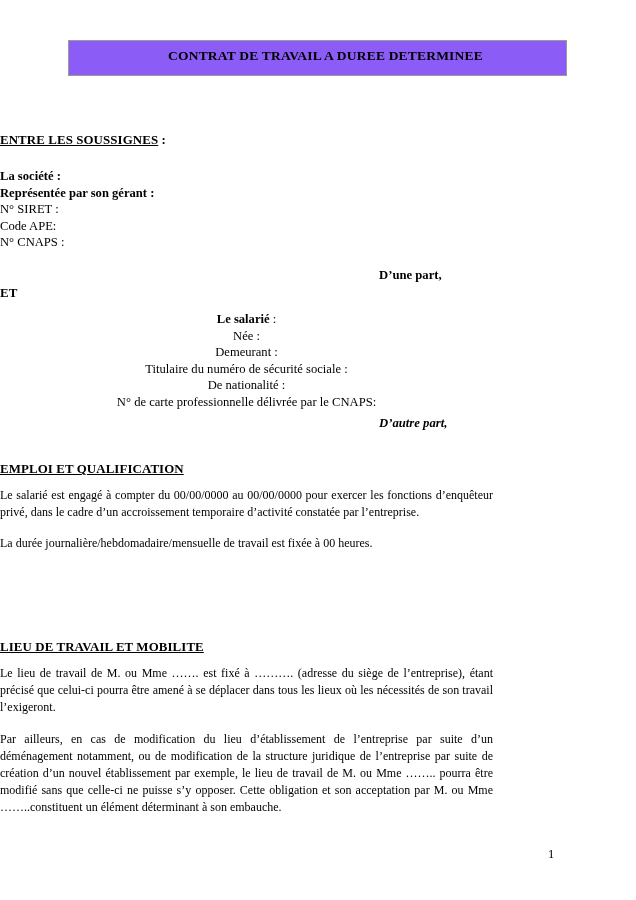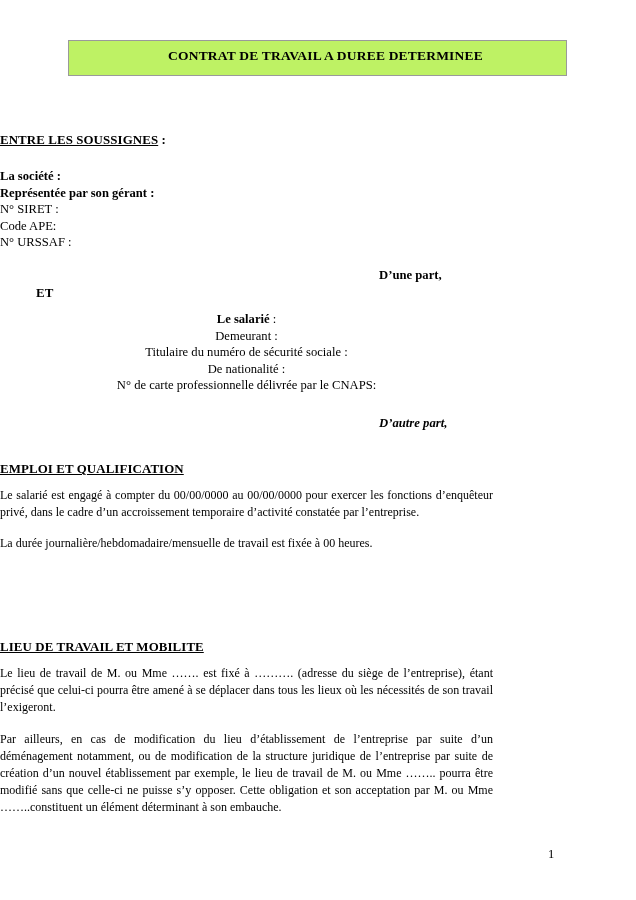--- a/index.html
+++ b/index.html
@@ -20,21 +20,21 @@
   }
   
   .title-box {
     position: absolute;
     left: 68px;
     top: 40px;
     width: 499px;
     height: 36px;
     border: 1px solid #9a9a9a;
     box-sizing: border-box;
-    background: #bef264;
+    background: #8b5cf6;
     padding-left: 16px;
   }
   .title-box .title-text {
     display: block;
     text-align: center;
     font-weight: bold;
     font-size: 13.5px;
     letter-spacing: 0.2px;
     line-height: 1;
     margin-top: 8px;
@@ -99,29 +99,30 @@
 
   <div class="blk heading" style="top:132px;font-family:Liberation Serif, serif;">
     <span class="u">ENTRE LES SOUSSIGNES</span><span> :</span>
   </div>
 
   <div class="blk" style="top:168px;">
     <span class="line b">La société :</span>
     <span class="line b">Représentée par son gérant :</span>
     <span class="line">N° SIRET :</span>
     <span class="line">Code APE:</span>
-    <span class="line">N° URSSAF :</span>
+    <span class="line">N° CNAPS :</span>
   </div>
 
   <div class="right-tab" style="top:268px;">D’une part,</div>
 
-  <div class="blk heading" style="top:285px;margin-left:36px;">ET</div>
+  <div class="blk heading" style="top:285px;">ET</div>
 
   <div class="blk" style="top:311px;text-align:center;">
     <span class="line"><span class="b">Le salarié</span><span> :</span></span>
+    <span class="line">Née :</span>
     <span class="line">Demeurant :</span>
     <span class="line">Titulaire du numéro de sécurité sociale :</span>
     <span class="line">De nationalité :</span>
     <span class="line">N° de carte professionnelle délivrée par le CNAPS:</span>
   </div>
 
   <div class="right-tab" style="top:416px;font-style:italic;">D’autre part,</div>
 
   <div class="blk heading" style="top:461px;">
     <span class="u">EMPLOI ET QUALIFICATION</span>

